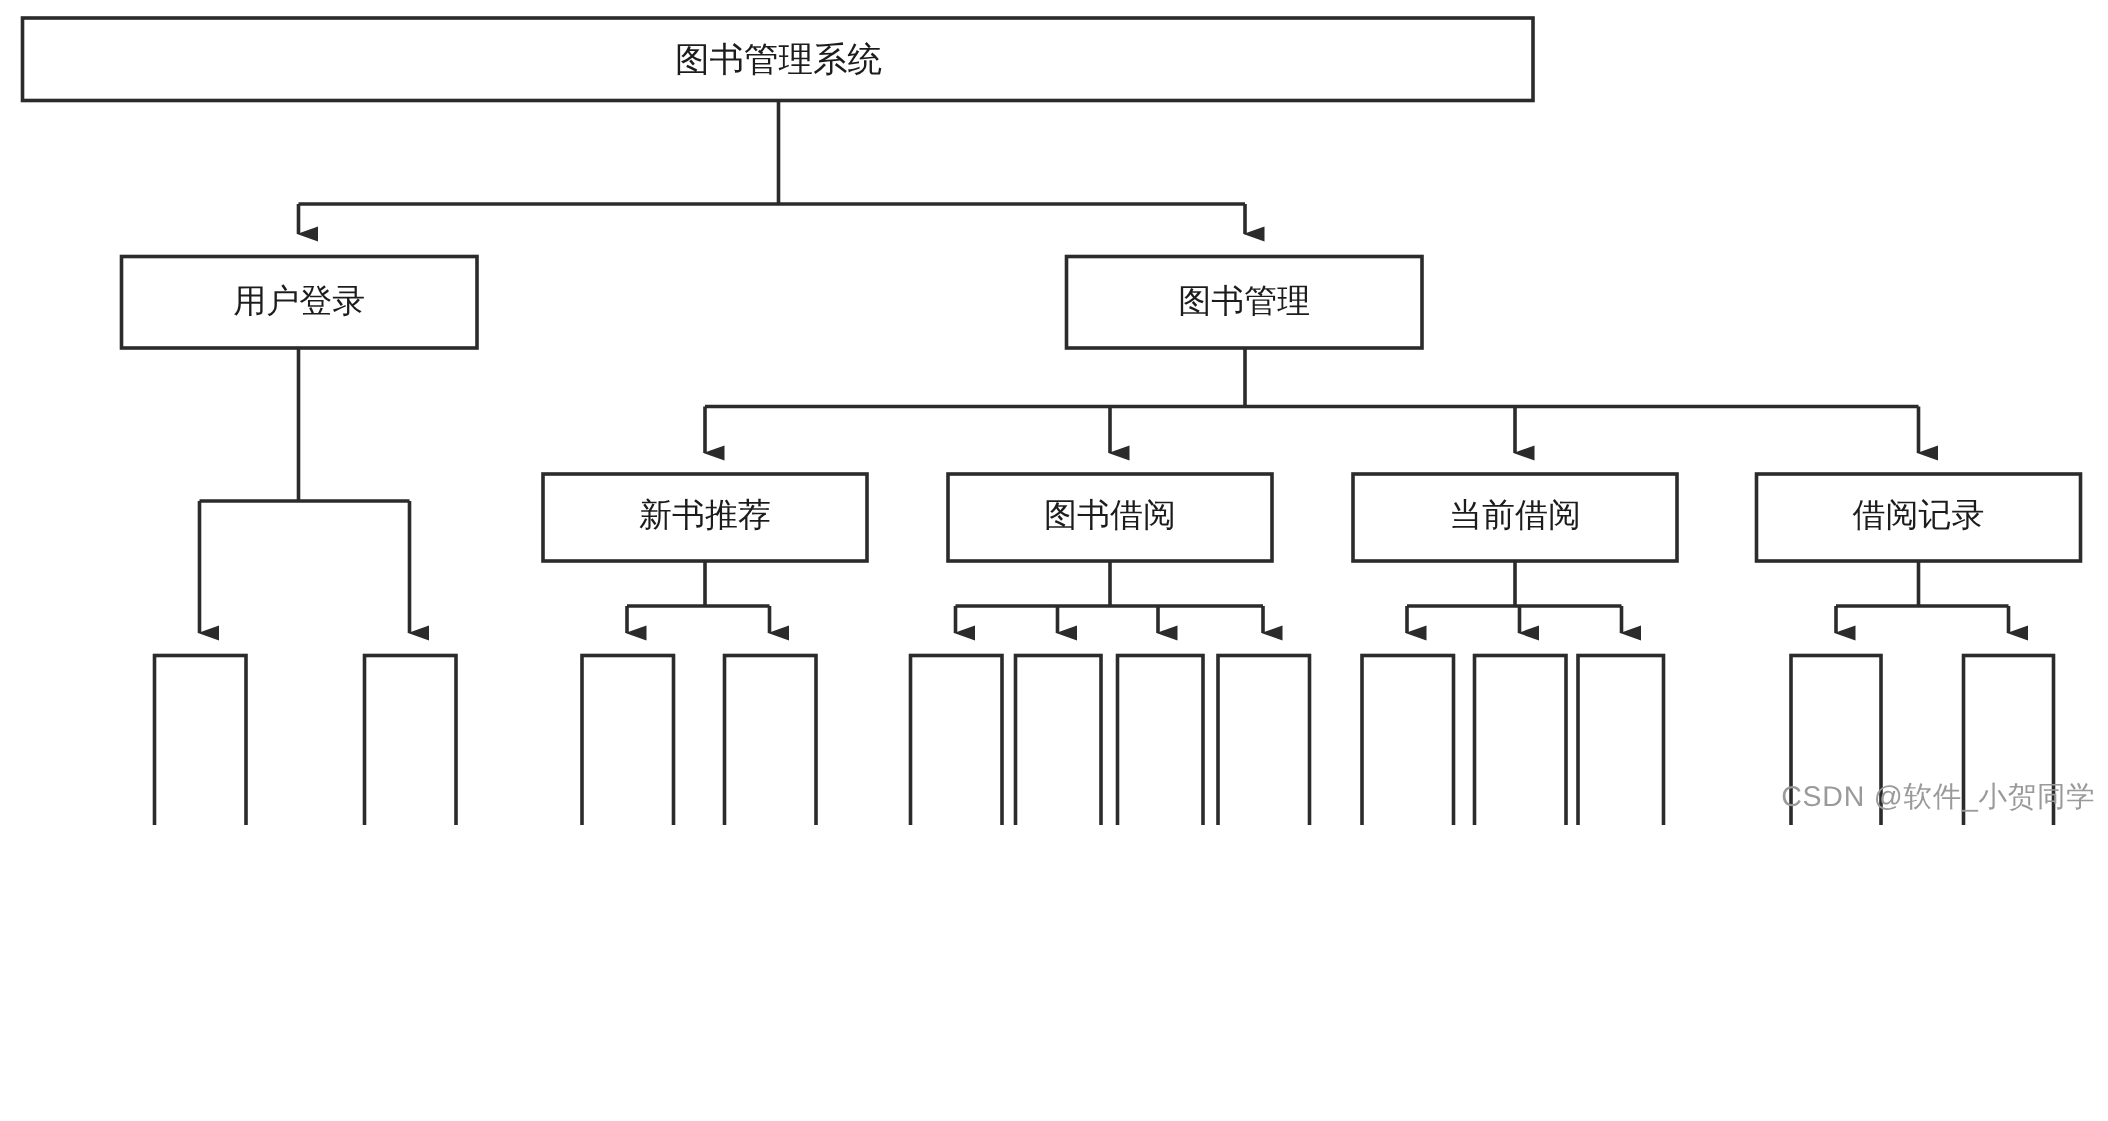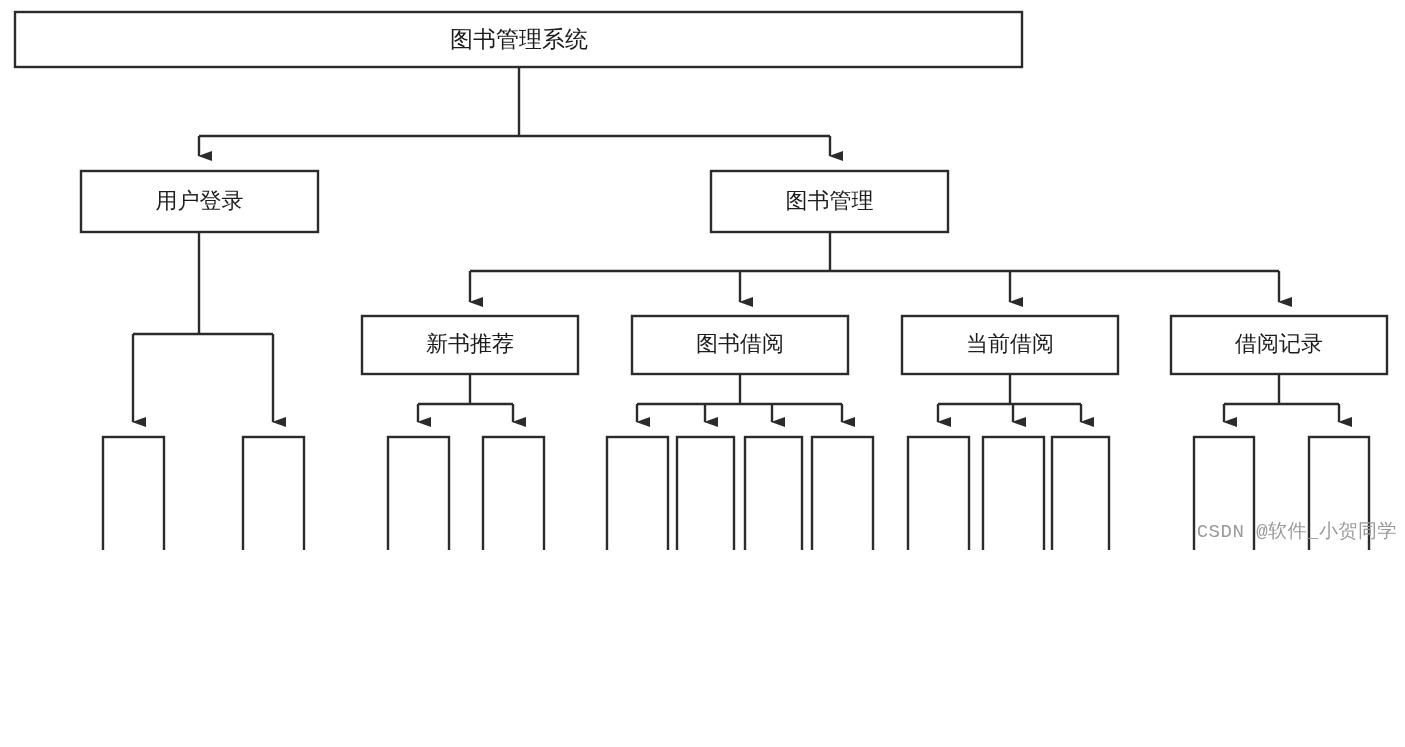--- a/index.html
+++ b/index.html
@@ -62,21 +62,21 @@
     display: flex;
     align-items: flex-start;
     justify-content: center;
     white-space: nowrap;
     user-select: none;
   }
   .watermark {
     position: absolute;
     right: 8px;
     bottom: 6px;
-    font-family: Liberation Mono, monospace;
+    font-family: Liberation Sans, sans-serif;
     font-size: 19px;
     color: #9a9a9a;
     letter-spacing: 0.5px;
     user-select: none;
   }
 </style>
 </head>
 <body>
 
 <div id="diagram-root">

